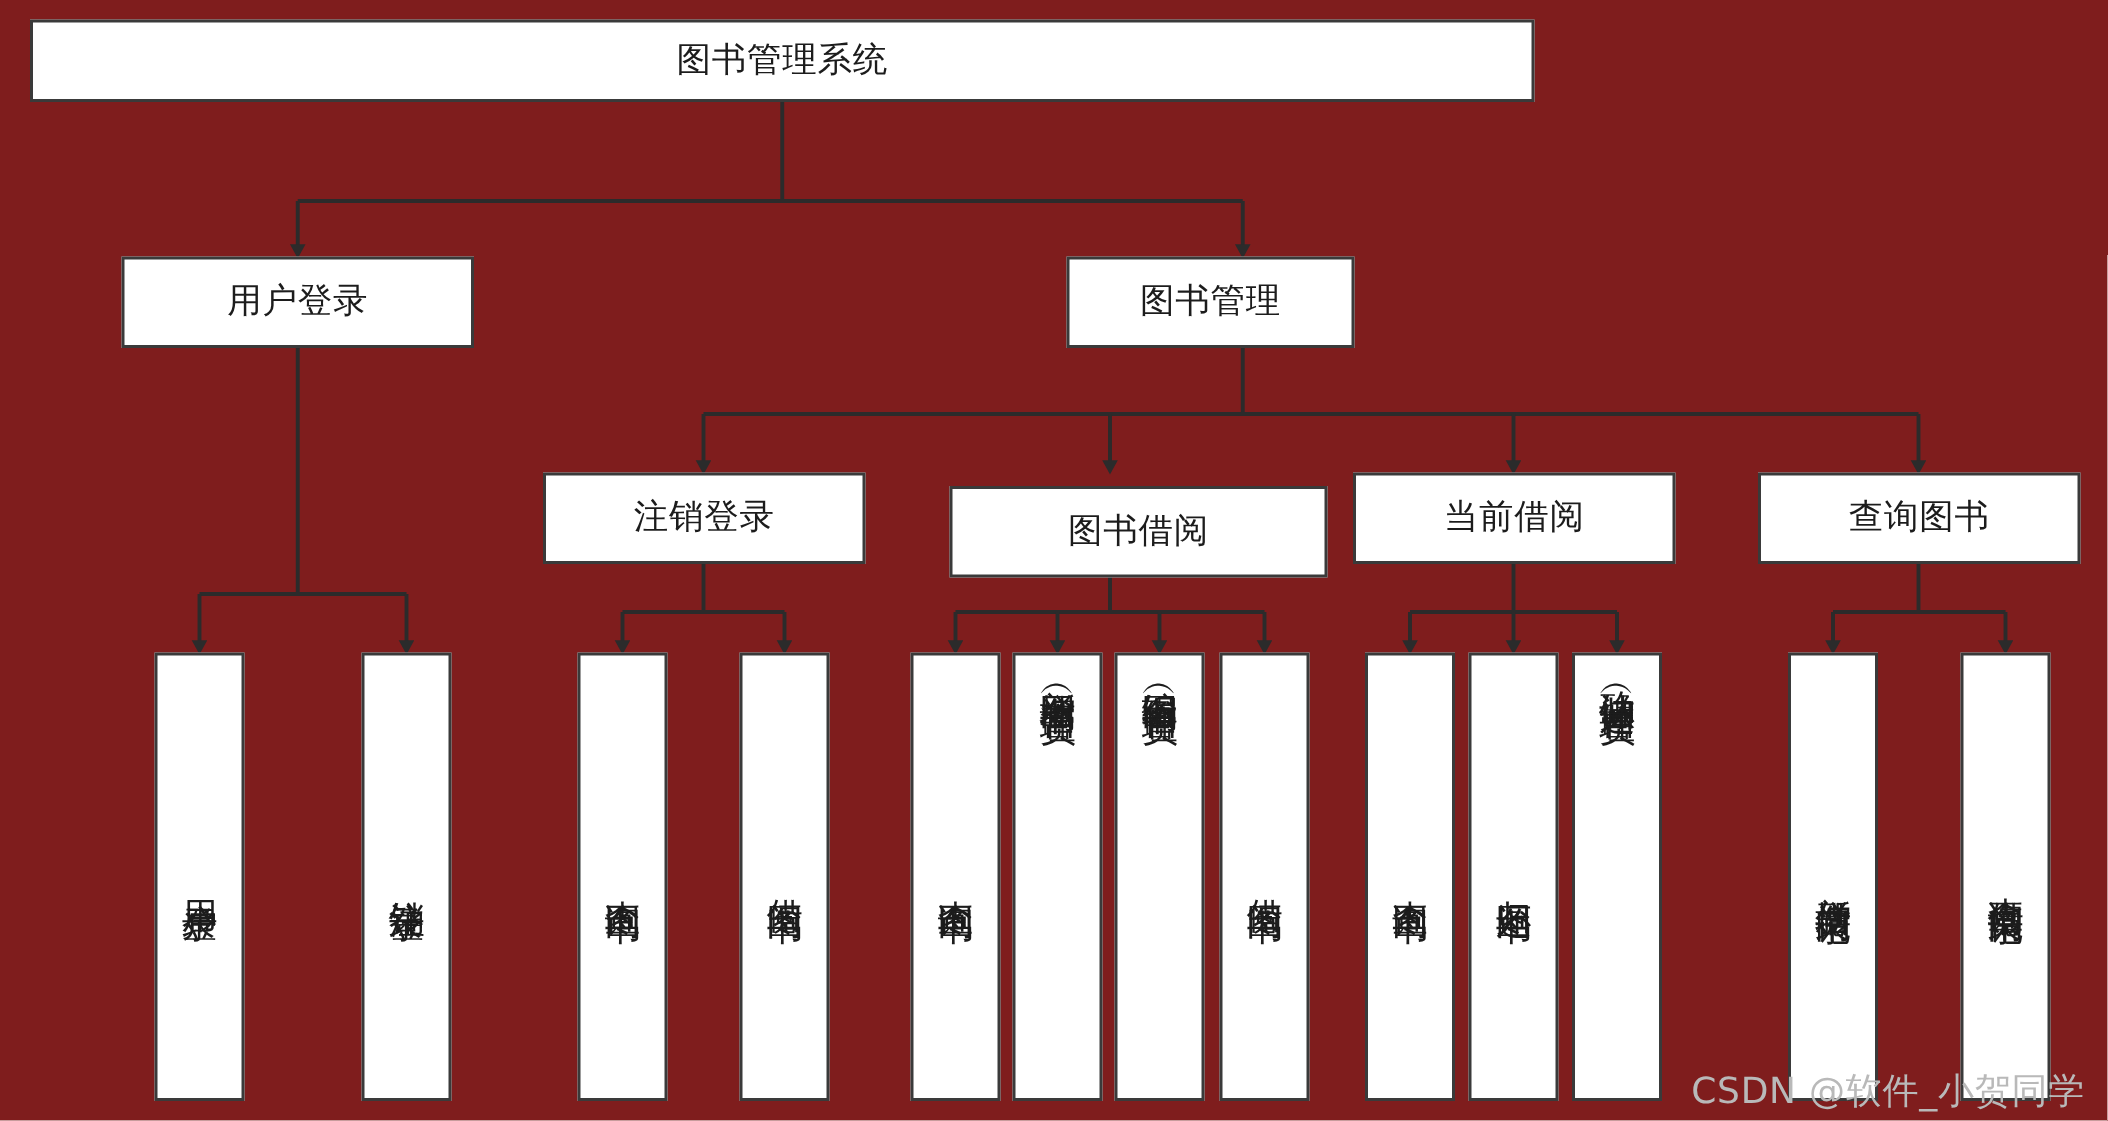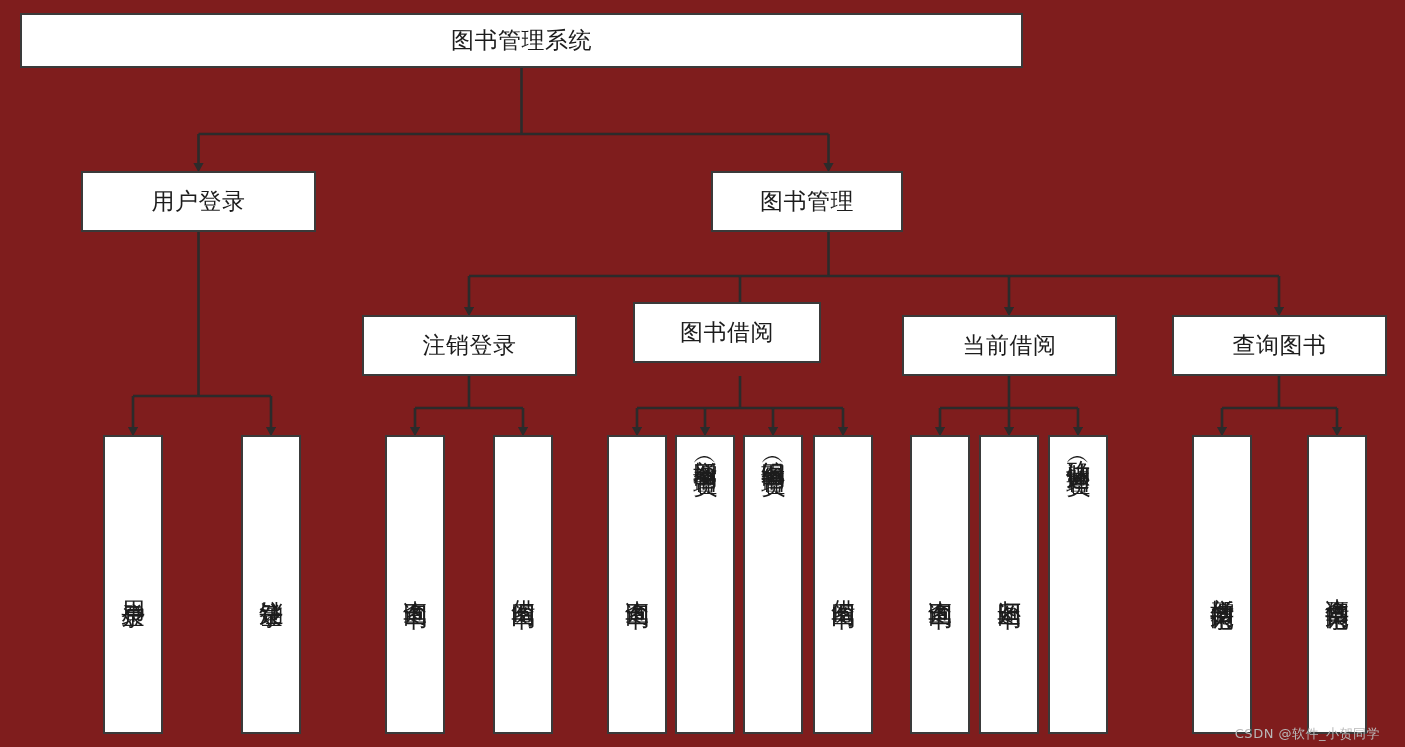--- a/index.html
+++ b/index.html
@@ -59,24 +59,24 @@
   }
   .node.leaf.mid .node-label {
     margin-top: auto;
     margin-bottom: auto;
   }
   .node.leaf.top .node-label {
     margin-top: 4px;
   }
   #watermark {
     position: absolute;
-    right: 25px;
+    right: 15px;
     bottom: 4px;
     color: #b9b9b9;
-    font-size: 13px;
+    font-size: 24px;
     letter-spacing: 0.5px;
     white-space: nowrap;
     z-index: 3;
   }
 </style>
 </head>
 <body>
 
 <div id="canvas">
 
@@ -139,21 +139,21 @@
   <div class="node" style="left:81px; top:171px; width:235px; height:61px;">
     <span class="node-label">用户登录</span>
   </div>
   <div class="node" style="left:711px; top:171px; width:192px; height:61px;">
     <span class="node-label">图书管理</span>
   </div>
 
   <div class="node" style="left:362px; top:315px; width:215px; height:61px;">
     <span class="node-label">注销登录</span>
   </div>
-  <div class="node" style="left:633px; top:302px; width:188px; height:61px;">
+  <div class="node" style="left:633px; top:324px; width:252px; height:61px;">
     <span class="node-label">图书借阅</span>
   </div>
   <div class="node" style="left:902px; top:315px; width:215px; height:61px;">
     <span class="node-label">当前借阅</span>
   </div>
   <div class="node" style="left:1172px; top:315px; width:215px; height:61px;">
     <span class="node-label">查询图书</span>
   </div>
 
   <div class="node leaf mid" style="left:103px; top:435px; width:60px; height:299px;">

